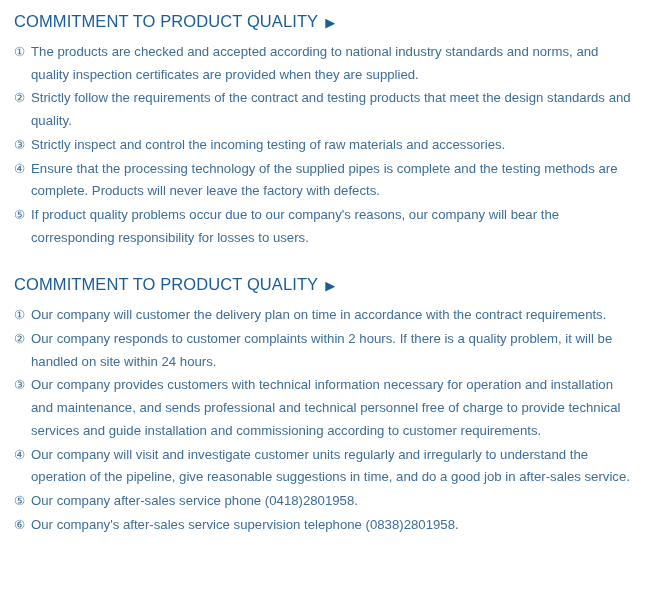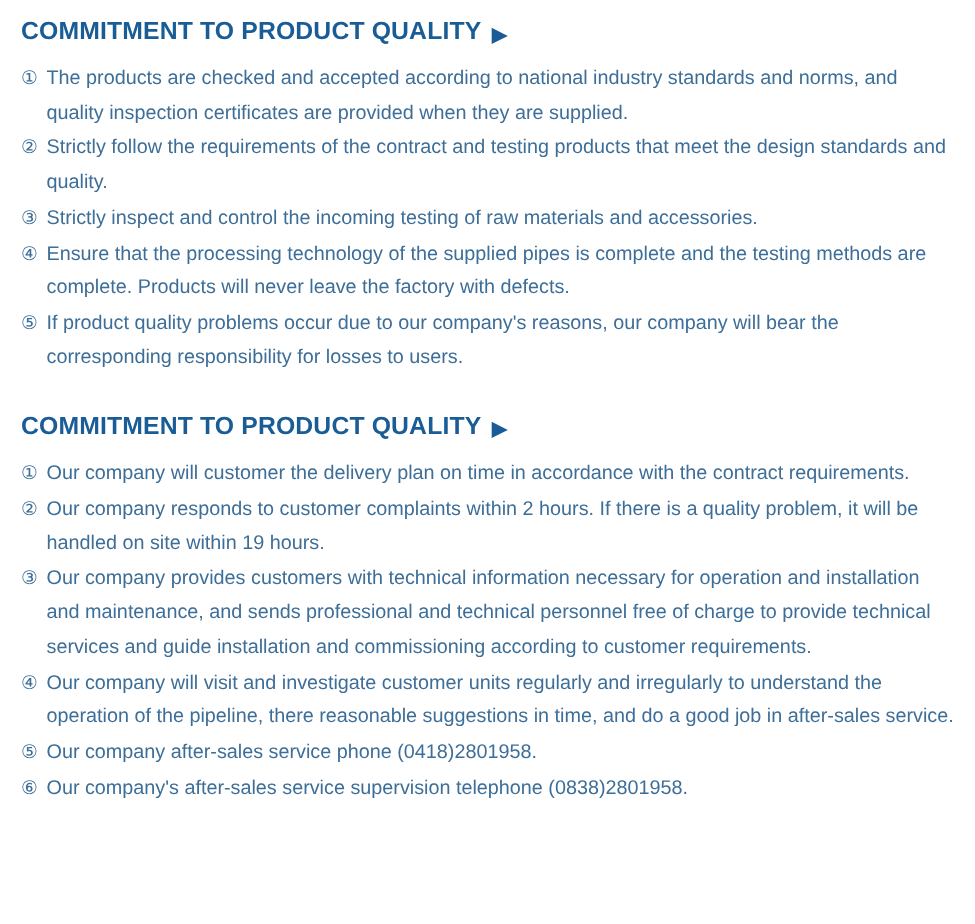--- a/index.html
+++ b/index.html
@@ -23,21 +23,21 @@
   .section {
     margin-bottom: 10px;
   }
   .section.second {
     margin-top: 26px;
   }
   .section-heading {
     display: flex;
     align-items: center;
     font-size: 16.5px;
-    font-weight: bold;
+    font-weight: normal;
     color: #1a5c96;
     letter-spacing: 0.1px;
     margin: 0 0 10px 0;
     white-space: nowrap;
   }
   .section-heading .arrow {
     display: inline-block;
     margin-left: 7px;
     font-size: 13px;
     line-height: 1;
@@ -109,29 +109,29 @@
       <span>COMMITMENT TO PRODUCT QUALITY</span>
       <span class="arrow">▶</span>
     </h2>
     <ol class="items">
       <li>
         <span class="num">①</span>
         <span class="txt">Our company will customer the delivery plan on time in accordance with the contract requirements.</span>
       </li>
       <li>
         <span class="num">②</span>
-        <span class="txt">Our company responds to customer complaints within 2 hours. If there is a quality problem, it will be handled on site within 19 hours.</span>
+        <span class="txt">Our company responds to customer complaints within 2 hours. If there is a quality problem, it will be handled on site within 24 hours.</span>
       </li>
       <li>
         <span class="num">③</span>
         <span class="txt">Our company provides customers with technical information necessary for operation and installation and maintenance, and sends professional and technical personnel free of charge to provide technical services and guide installation and commissioning according to customer requirements.</span>
       </li>
       <li>
         <span class="num">④</span>
-        <span class="txt">Our company will visit and investigate customer units regularly and irregularly to understand the operation of the pipeline, there reasonable suggestions in time, and do a good job in after-sales service.</span>
+        <span class="txt">Our company will visit and investigate customer units regularly and irregularly to understand the operation of the pipeline, give reasonable suggestions in time, and do a good job in after-sales service.</span>
       </li>
       <li>
         <span class="num">⑤</span>
         <span class="txt">Our company after-sales service phone (0418)2801958.</span>
       </li>
       <li>
         <span class="num">⑥</span>
         <span class="txt">Our company's after-sales service supervision telephone (0838)2801958.</span>
       </li>
     </ol>

